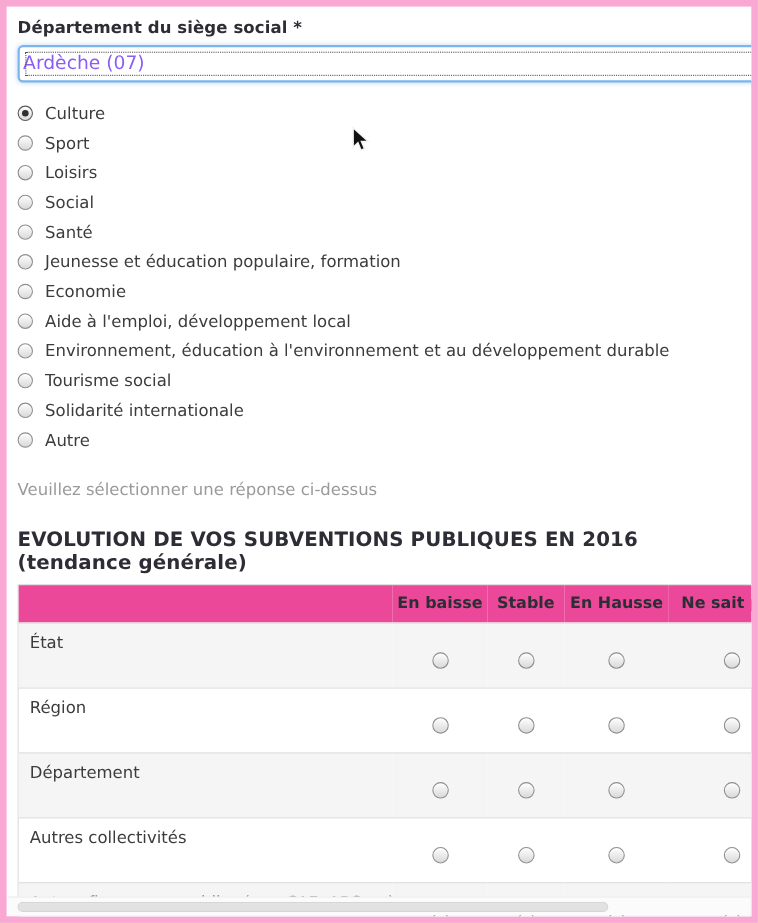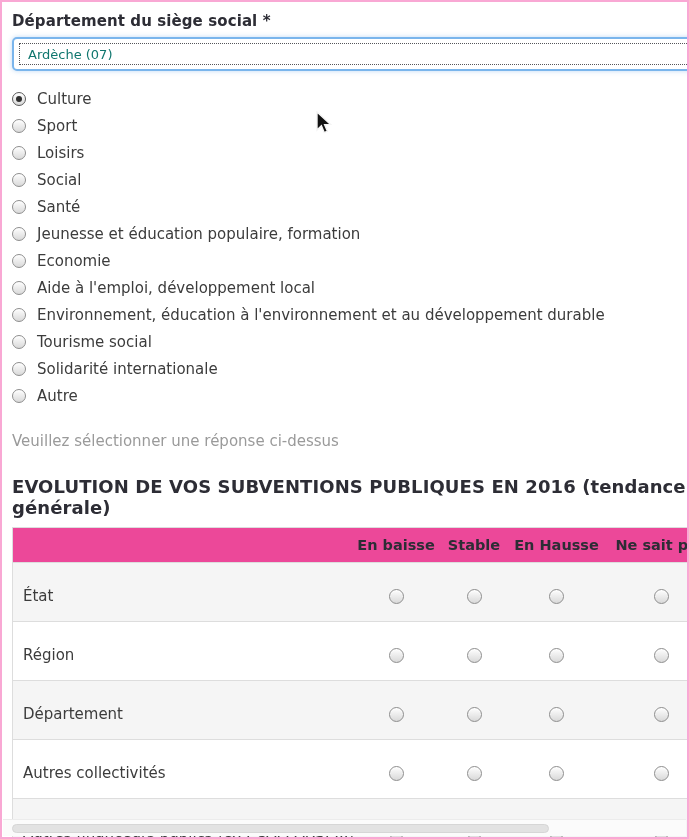--- a/index.html
+++ b/index.html
@@ -1,40 +1,40 @@
 <!DOCTYPE html>
 <html><head>
 <meta charset="utf-8">
 <style>
   * { margin:0; padding:0; box-sizing:border-box; }
   html,body { background:#fff; }
   body { font-family:"DejaVu Sans","Liberation Sans",sans-serif; }
 
   .frame {
     position:relative; width:689px; height:839px; overflow:hidden;
-    background:#fff; border:2px solid #f9a8d4;
+    background:#fff; border:6px solid #f9a8d4;
   }
 
   .field-label {
     font-weight:bold; font-size:15px; color:#2d2d35;
     margin:10px 0 7px 10px; letter-spacing:.1px;
   }
 
   
   .select {
     position:relative; margin-left:10px; width:722px; height:34px;
     background:#fff; border:2px solid #7ab5ec; border-radius:5px;
     box-shadow:0 0 5px rgba(110,170,230,.45);
     display:flex; align-items:center; cursor:pointer;
   }
   .select-focus-ring {
     position:absolute; left:5px; right:5px; top:4px; bottom:4px;
     border:1px dotted #55565a; pointer-events:none;
   }
-  .select-value { font-size:13px; color:#0f766e; padding-left:14px; }
+  .select-value { font-size:17px; color:#8b5cf6; padding-left:3px; }
 
   
   .radio-list { margin:14px 0 0 10px; }
   .radio-item {
     display:flex; align-items:center; height:27px; cursor:pointer;
   }
   .radio {
     position:relative; width:14px; height:14px; border-radius:50%;
     border:1px solid #8e8e8e; flex:0 0 auto;
     background:linear-gradient(#fefefe,#d9d9d9);
@@ -58,21 +58,21 @@
   
   .matrix {
     margin-left:10px; width:705px;
     border:1px solid #ddd; background:#fff;
     display:grid; grid-template-columns:340px 86px 70px 95px 114px;
   }
   .m-cell { border-top:1px solid #ddd; }
   .m-head { border-top:none; height:34px; display:flex; align-items:center; justify-content:center;
     font-weight:bold; font-size:14.5px; color:#2d2d35; background:#ec4899; white-space:nowrap; }
   .m-head.first { justify-content:flex-start; }
-  .m-row-label { height:59px; padding:24px 10px 0 10px; font-size:15px; color:#3c3c3c; white-space:nowrap; }
+  .m-row-label { height:59px; padding:8px 10px 0 10px; font-size:15px; color:#3c3c3c; white-space:nowrap; }
   .m-radio-cell { height:59px; display:flex; align-items:center; justify-content:center; padding-top:9px; }
   .zebra { background:#f5f5f5; }
   .m-radio { width:15px; height:15px; }
 
   
   .hscroll-track {
     position:absolute; left:1px; right:1px; bottom:1px; height:17px;
     background:#fbfbfb; border-top:1px solid #ececec;
   }
   .hscroll-thumb {

